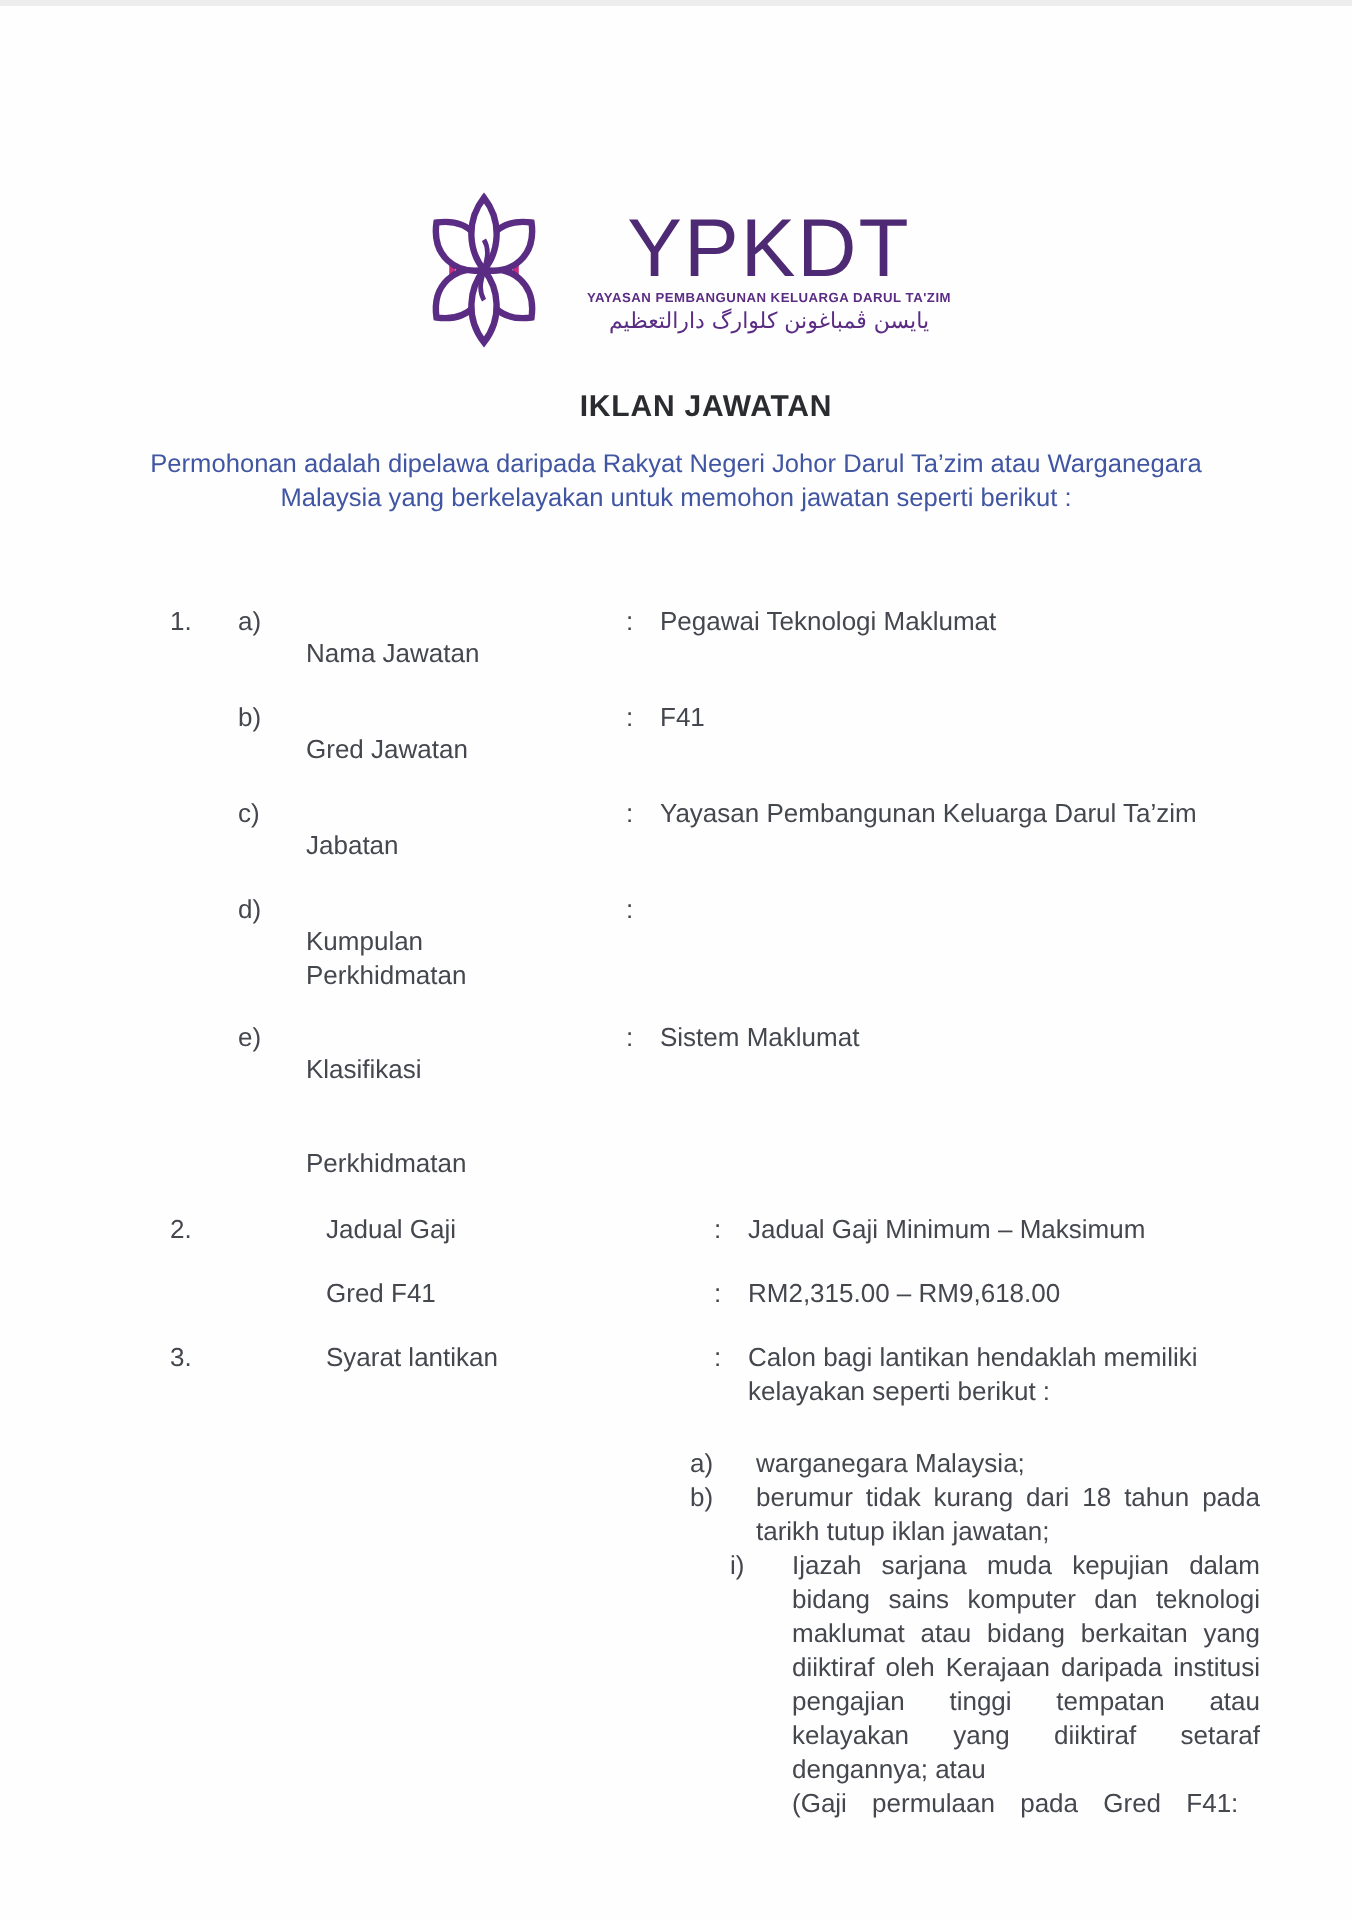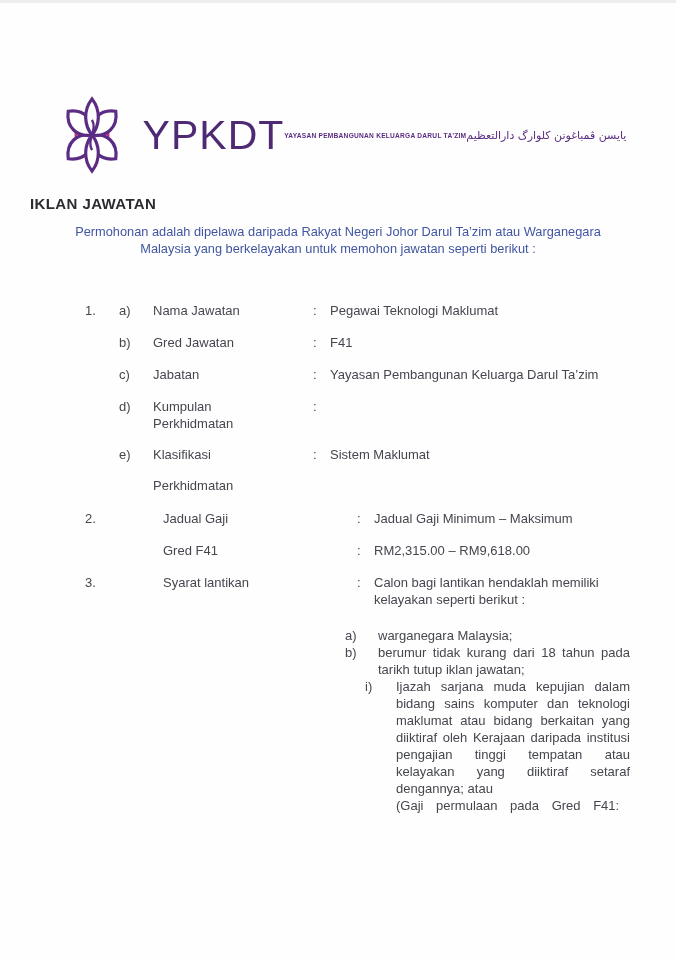--- a/index.html
+++ b/index.html
@@ -4,34 +4,34 @@
 <style>
   html,body{margin:0;padding:0;background:#ffffff;}
   .page{
     width:676px;height:960px;background:#fefefe;box-sizing:border-box;
     border-top:3px solid #ededed;overflow:hidden;position:relative;
     font-family:"Liberation Sans","DejaVu Sans",sans-serif;
     color:#45474e;
   }
   
   .logo-row{display:flex;justify-content:center;align-items:center;gap:9px;margin-top:90px;}
-  .logo-text{display:flex;flex-direction:row;align-items:center;}
+  .logo-text{display:flex;flex-direction:column;align-items:center;}
   .logo-acronym{font-size:41px;line-height:42px;font-weight:400;color:#4e2a74;letter-spacing:1px;}
   .logo-name{font-size:6.6px;font-weight:700;color:#5b2c83;letter-spacing:.25px;margin-top:1px;white-space:nowrap;}
   .logo-jawi{font-size:11px;line-height:13px;color:#5b2c83;margin-top:1px;font-family:"DejaVu Sans",sans-serif;text-align:right;}
   
-  .title{margin:18px 0 0;font-size:15px;font-weight:700;color:#2b2c30;letter-spacing:.4px;padding-left:30px;}
+  .title{margin:18px 0 0;text-align:center;font-size:15px;font-weight:700;color:#2b2c30;letter-spacing:.4px;padding-left:30px;}
   .intro{margin-top:11px;text-align:center;color:#4156a2;font-size:12.8px;line-height:17px;}
   .intro span{display:block;}
   
   .content{margin-top:45px;}
   .row{display:flex;align-items:flex-start;padding:0 46px 0 85px;font-size:13px;line-height:17px;}
   .c-num{flex:0 0 34px;}
   .c-letter{flex:0 0 34px;}
-  .c-label{flex:0 0 160px;white-space:pre-line;}
+  .c-label{flex:0 0 160px;white-space:pre-line;margin-top:16px;}
   .c-label-wide{flex:0 0 194px;margin-left:44px;}
   .c-colon{flex:0 0 17px;}
   .c-value{flex:1 1 auto;}
   .mb15{margin-bottom:15px;}
   .mb14{margin-bottom:14px;}
   .mb16{margin-bottom:16px;}
   .mb19{margin-bottom:19px;}
   .mb10{margin-bottom:10px;}
   
   .subrow{display:flex;margin:0 46px 0 345px;font-size:13px;line-height:17px;}

